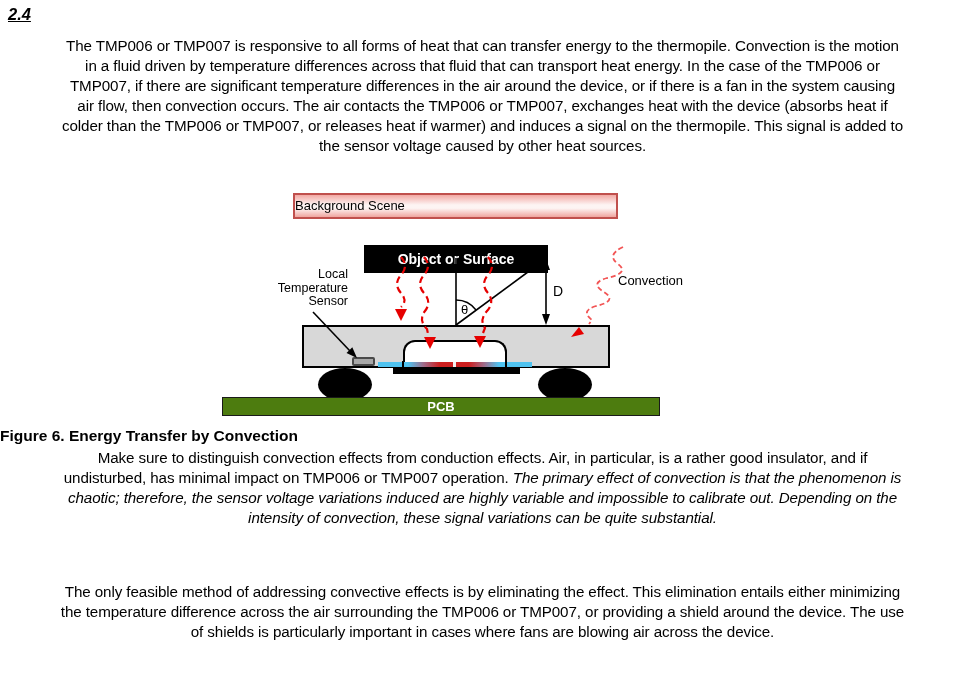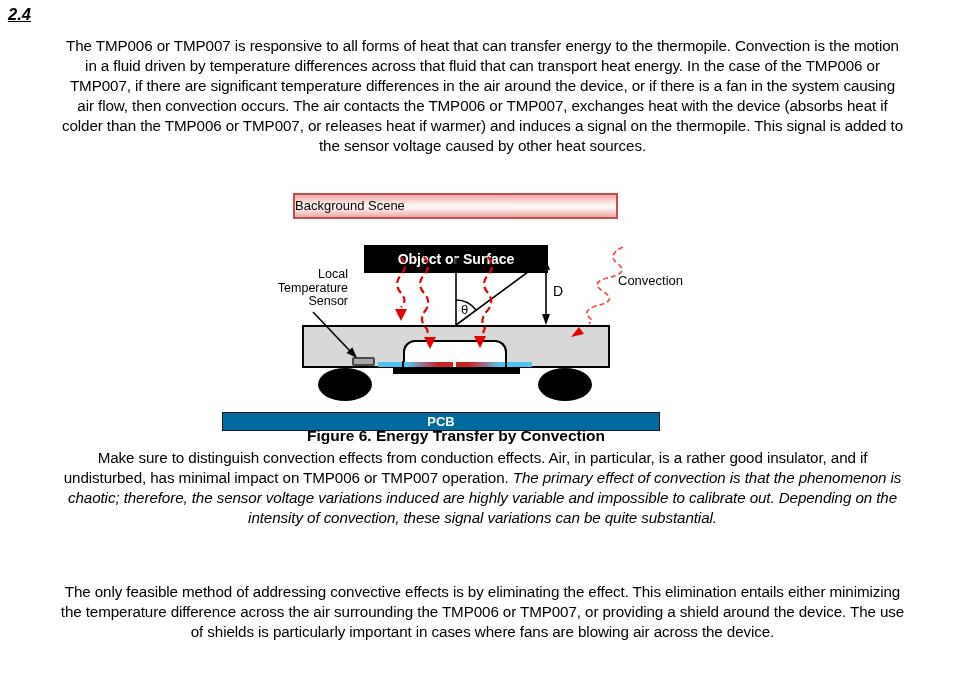--- a/index.html
+++ b/index.html
@@ -43,24 +43,24 @@
   .membrane .gap{width:3px;background:#f2f2f2;}
   .membrane .g2{width:43px;background:linear-gradient(90deg,#cc1f1f 0%,#cc1f1f 30%,#a06a88 65%,#4fc3f0 100%);}
   .membrane .b2{width:33px;background:#4fc3f0;}
   .dome-wall{position:absolute;top:171px;width:2px;height:7px;background:#000;z-index:4;}
   .die-bar{position:absolute;left:393px;top:177px;width:127px;height:7px;background:#000;z-index:2;}
   .sensor-chip{position:absolute;left:352px;top:167px;width:23px;height:9px;
     background:#a8a8a8;border:2px solid #4a4a4a;border-radius:2px;z-index:3;}
   .bump{position:absolute;top:178px;width:54px;height:33px;background:#000;
     border-radius:50%;z-index:0;}
   .pcb{position:absolute;left:222px;top:207px;width:438px;height:19px;
-    background:#0369a1;border:1px solid #1a1a1a;color:#fff;font-weight:bold;
-    font-size:13px;text-align:center;line-height:17px;z-index:2;margin-top:15px;}
+    background:#4d7c0f;border:1px solid #1a1a1a;color:#fff;font-weight:bold;
+    font-size:13px;text-align:center;line-height:17px;z-index:2;}
   .fig svg{position:absolute;left:0;top:0;z-index:5;pointer-events:none;}
-  .caption{position:absolute;top:427px;left:0;width:912px;text-align:center;
+  .caption{position:absolute;top:427px;left:0;width:912px;
     font-weight:bold;font-size:15.5px;}
 </style>
 </head>
 <body>
 
 <div class="page">
 
   <div class="heading">
     <span class="num">2.4</span>
   </div>

